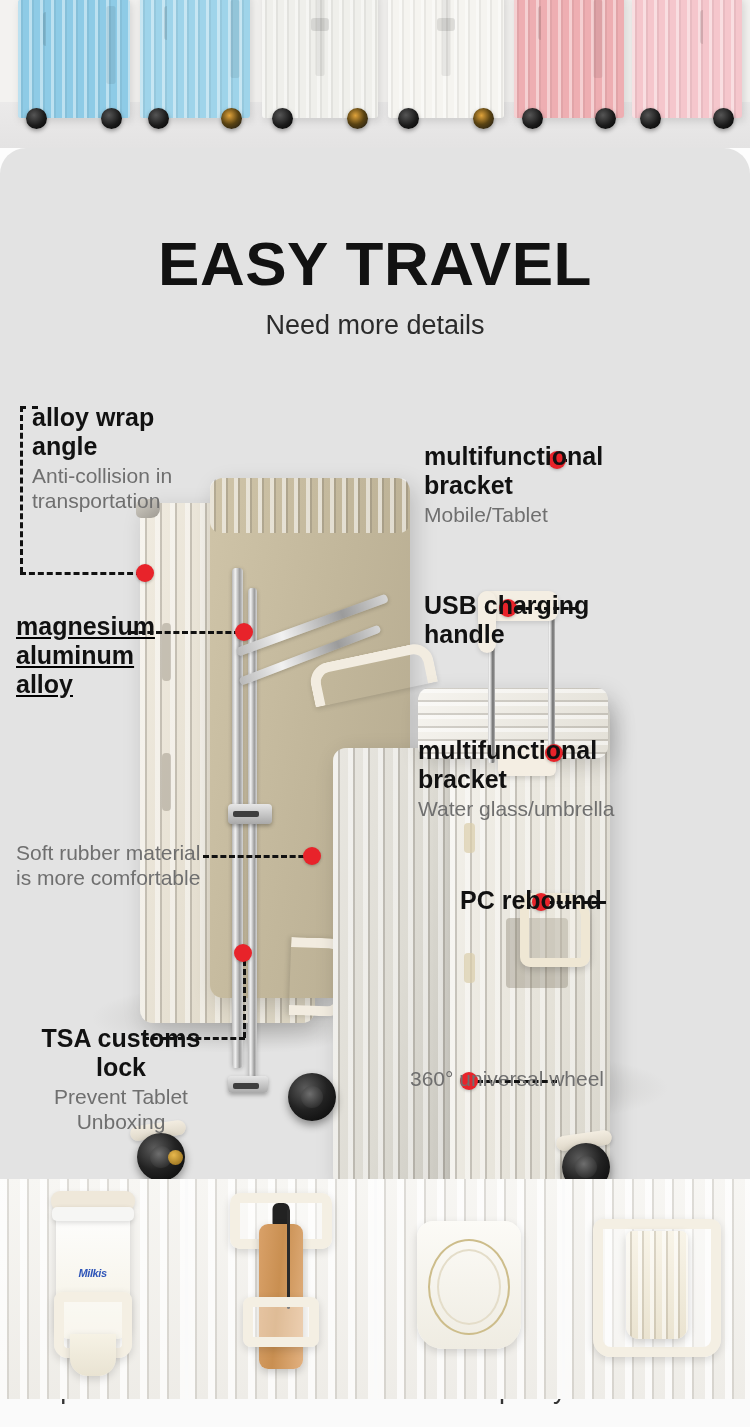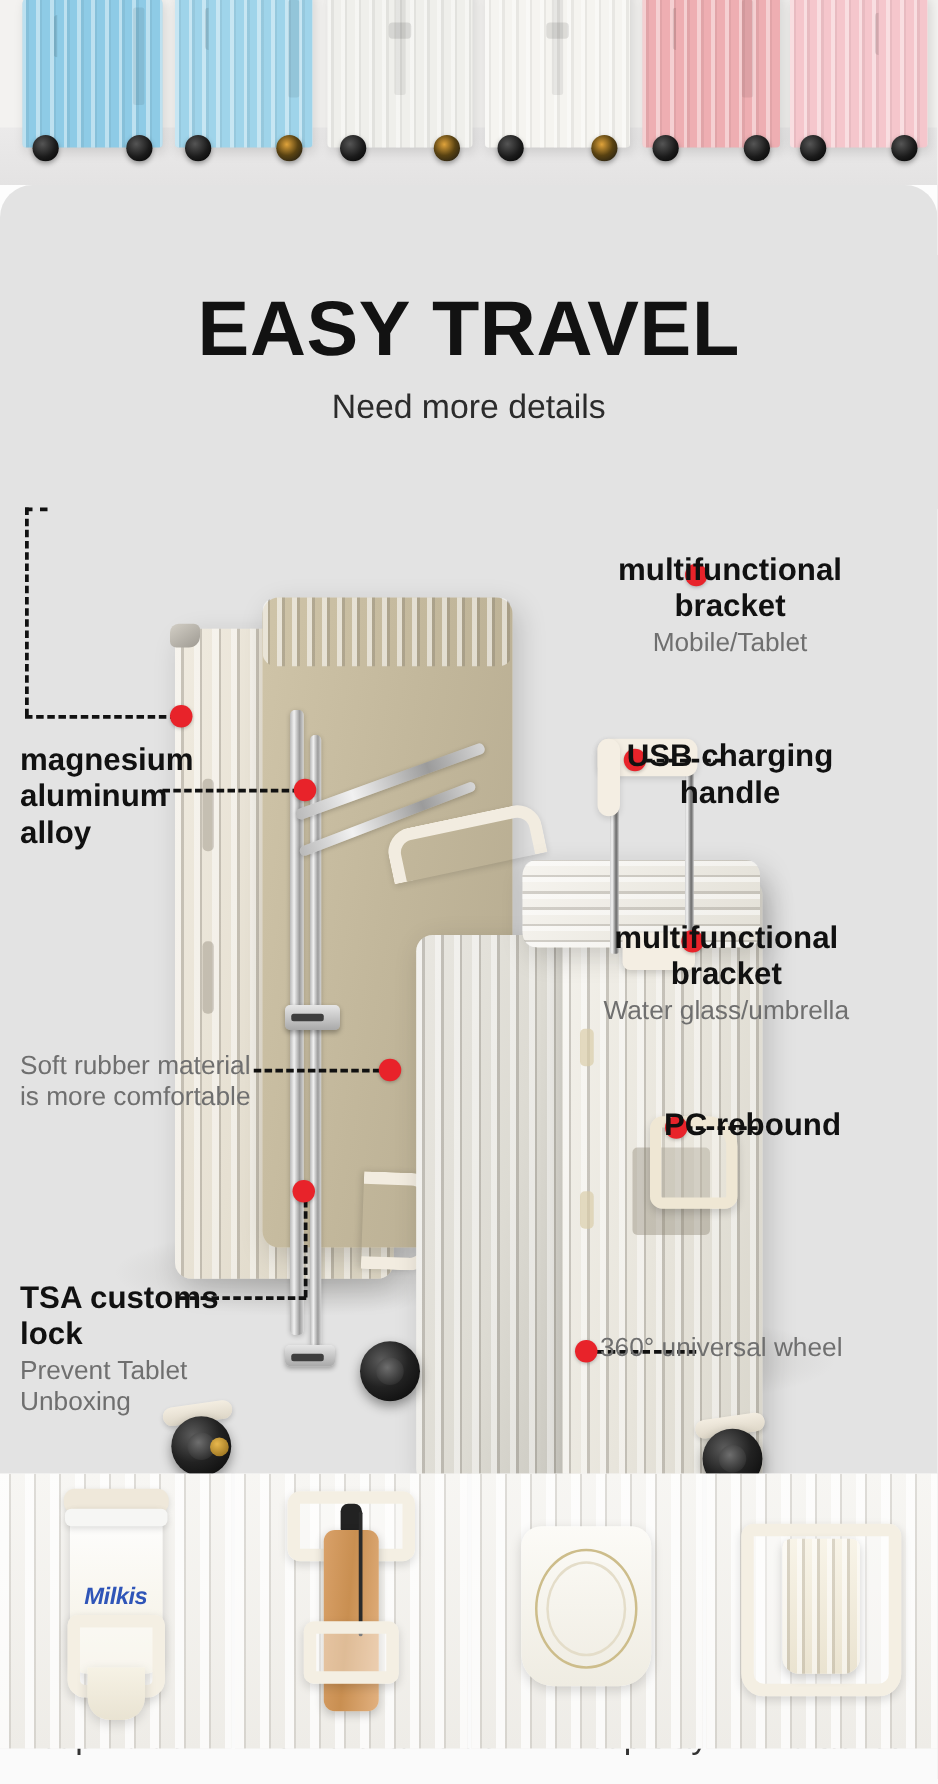--- a/index.html
+++ b/index.html
@@ -154,21 +154,21 @@
   }
 
   
   .dot{
     position:absolute;width:18px;height:18px;border-radius:50%;
     background:#e8232a;box-shadow:0 1px 3px rgba(0,0,0,.25);z-index:7;
   }
   .lbl{position:absolute;z-index:8;}
   .lbl .t{font-size:25px;font-weight:bold;color:#111;line-height:1.15;white-space:pre-line;}
   .lbl .s{font-size:21px;color:#6f6f6f;line-height:1.2;white-space:pre-line;margin-top:2px;}
-  .lbl.r{text-align:center;}
+  .lbl.r{text-align:left;}
 
   .dash-h{
     position:absolute;height:0;border-top:3px dashed #111;z-index:6;
   }
   .dash-v{
     position:absolute;width:0;border-left:3px dashed #111;z-index:6;
   }
 
   
   .gallery{
@@ -198,21 +198,21 @@
     border-radius:4px 4px 14px 14px;
     box-shadow:0 3px 9px rgba(0,0,0,.15);
   }
   .cup-lid{
     position:absolute;left:50%;transform:translateX(-50%);
     background:#f6f6f4;border-radius:5px;
     box-shadow:0 2px 5px rgba(0,0,0,.13);
   }
   .cup-label{
     position:absolute;left:50%;transform:translateX(-50%);
-    font-size:19px;font-weight:bold;font-style:italic;
+    font-size:11px;font-weight:bold;font-style:italic;
     color:#2f55b8;letter-spacing:-.4px;
   }
   .umbrella{
     position:absolute;left:50%;transform:translateX(-50%);
     background:linear-gradient(95deg,#d9a169,#c98f51 45%,#e2b180);
     border-radius:9px;
     box-shadow:0 3px 8px rgba(0,0,0,.2);
   }
   .umb-cap{
     position:absolute;left:50%;transform:translateX(-50%);
@@ -403,33 +403,39 @@
   <div class="dot" style="left:136px;top:416px;"></div>
   <div class="dot" style="left:235px;top:475px;"></div>
   <div class="dot" style="left:303px;top:699px;"></div>
   <div class="dot" style="left:234px;top:796px;"></div>
   <div class="dot" style="left:548px;top:303px;"></div>
   <div class="dot" style="left:499px;top:451px;"></div>
   <div class="dot" style="left:545px;top:596px;"></div>
   <div class="dot" style="left:532px;top:745px;"></div>
   <div class="dot" style="left:460px;top:924px;"></div>
 
-
-  <div class="lbl" style="left:16px;top:446px;width:200px;">
+  <div class="lbl" style="left:32px;top:255px;width:215px;">
+    <div class="t">alloy wrap
+angle</div>
+    <div class="s">Anti-collision in
+transportation</div>
+  </div>
+
+  <div class="lbl" style="left:16px;top:464px;width:200px;text-decoration:underline;">
     <div class="t">magnesium
 aluminum
 alloy</div>
   </div>
 
   <div class="lbl" style="left:16px;top:690px;width:250px;">
     <div class="s">Soft rubber material
 is more comfortable</div>
   </div>
 
-  <div class="lbl" style="left:16px;top:876px;width:210px;">
+  <div class="lbl" style="left:16px;top:876px;width:210px;text-align:center;">
     <div class="t">TSA customs
 lock</div>
     <div class="s">Prevent Tablet
 Unboxing</div>
   </div>
 
   <div class="lbl r" style="left:424px;top:294px;width:320px;">
     <div class="t">multifunctional
 bracket</div>
     <div class="s">Mobile/Tablet</div>

